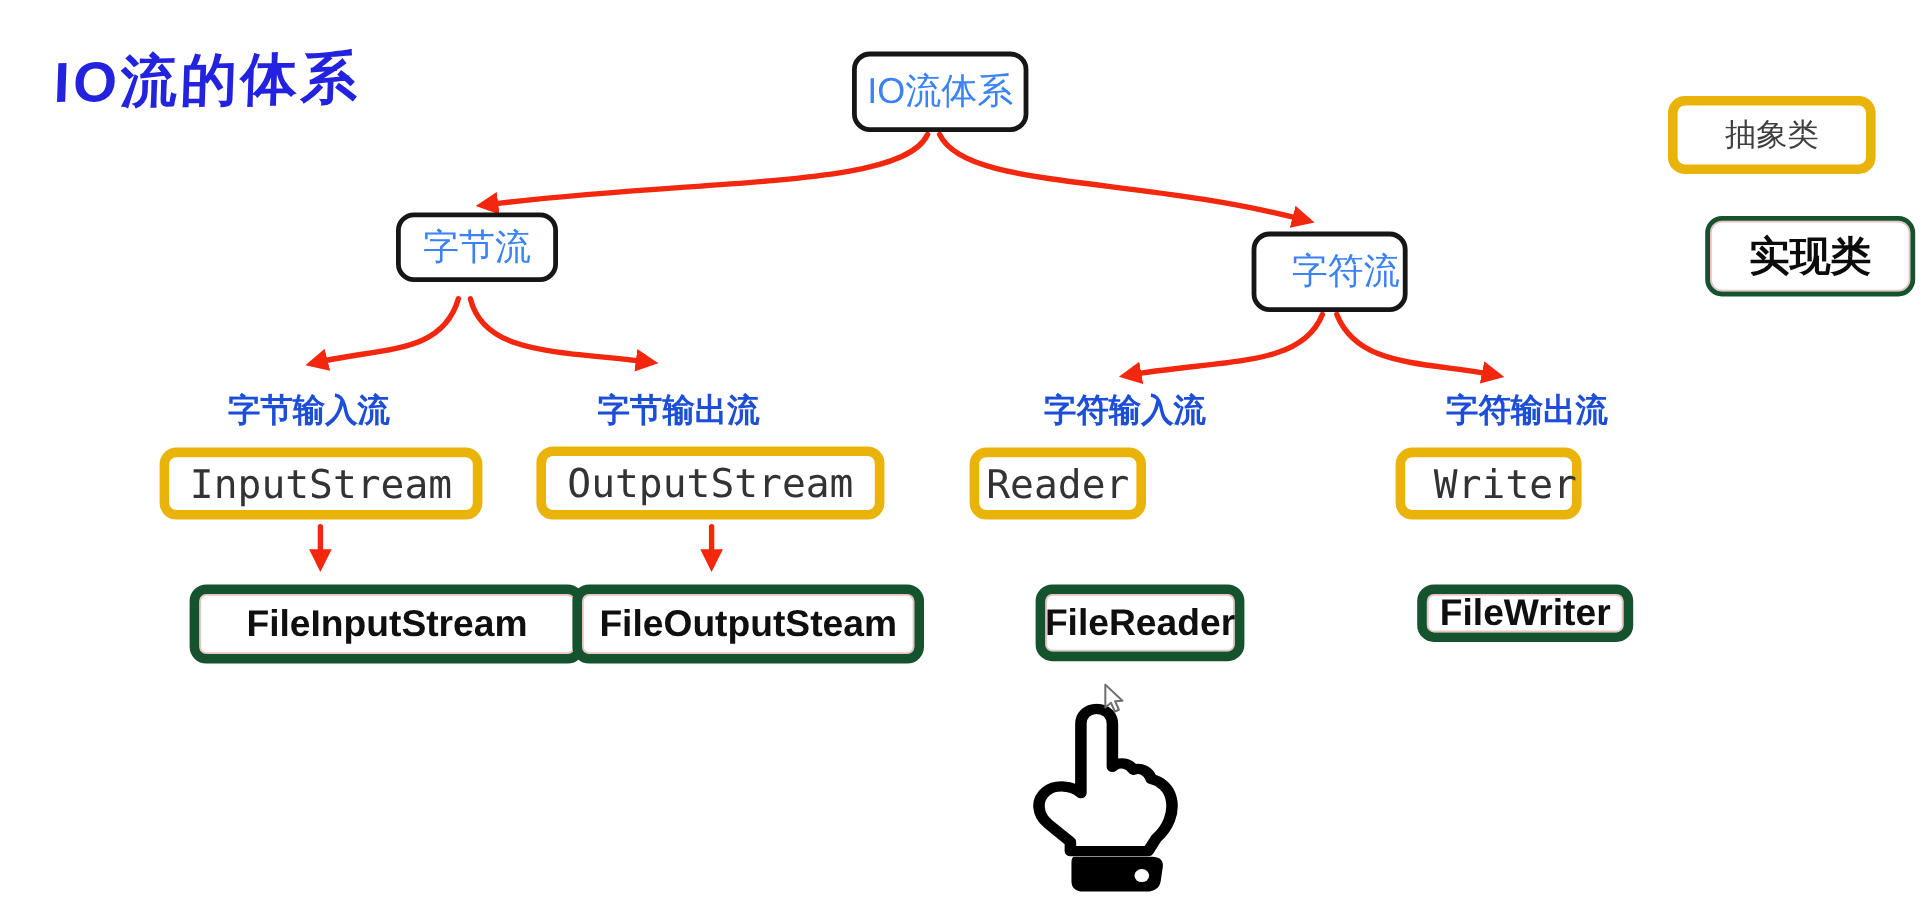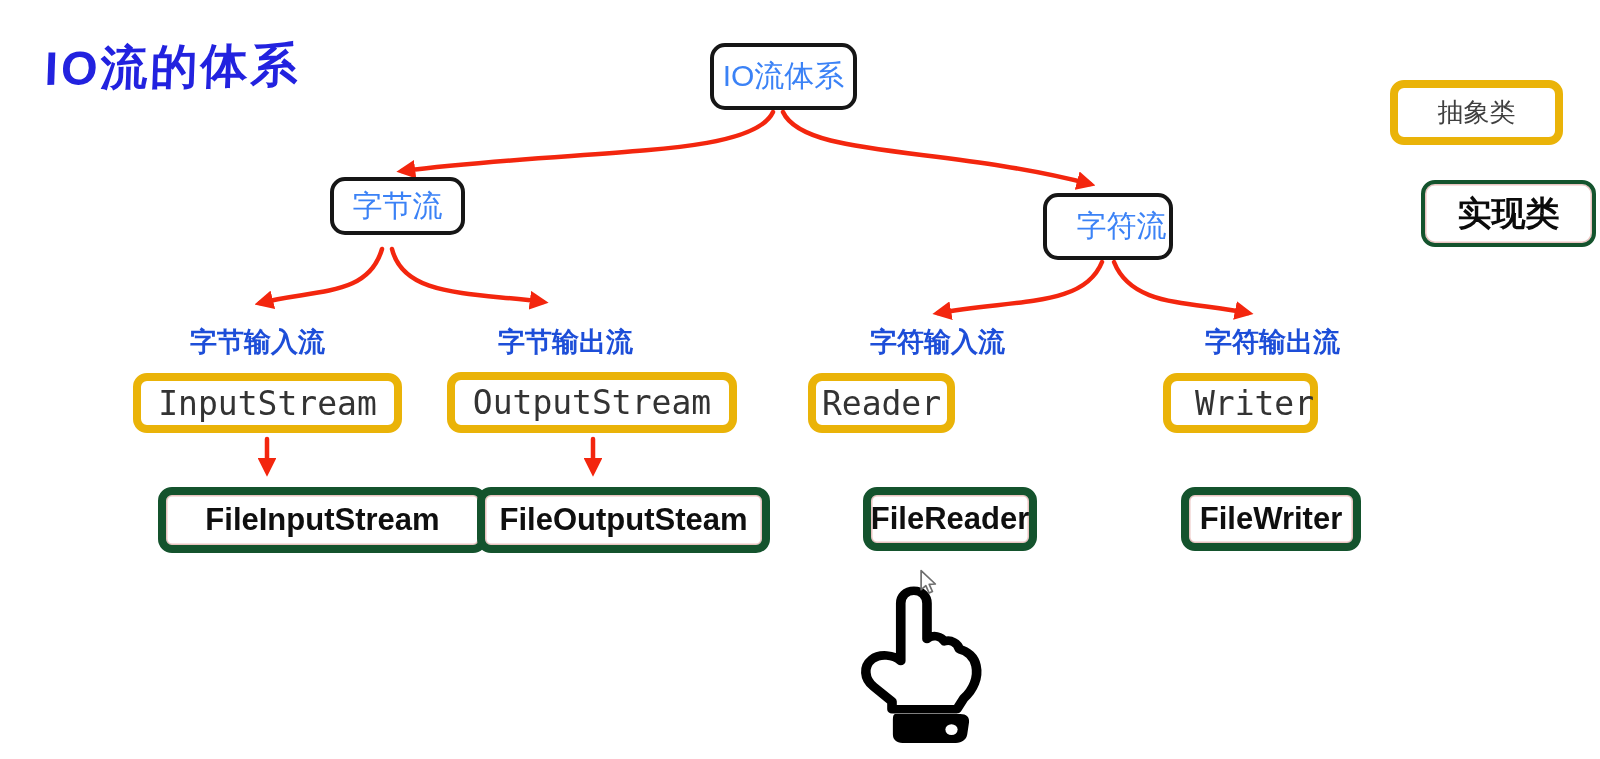--- a/index.html
+++ b/index.html
@@ -60,21 +60,21 @@
 <div class="abs caption" style="left:1140px;top:324px;width:200px;">字符输出流</div>
 
 <div class="abs node node-blue" style="left:133px;top:373px;width:269px;height:60px;">InputStream</div>
 <div class="abs node node-blue" style="left:447px;top:372px;width:290px;height:61px;">OutputStream</div>
 <div class="abs node node-blue" style="left:808px;top:373px;width:147px;height:60px;">Reader</div>
 <div class="abs node node-blue" style="left:1163px;top:373px;width:155px;height:60px;padding-left:28px;">Writer</div>
 
 <div class="abs node node-red" style="left:127px;top:487px;width:329px;height:66px;">FileInputStream</div>
 <div class="abs node node-red" style="left:446px;top:487px;width:293px;height:66px;">FileOutputSteam</div>
 <div class="abs node node-red" style="left:832px;top:487px;width:174px;height:64px;">FileReader</div>
-<div class="abs node node-red" style="left:1150px;top:487px;width:180px;height:64px;">FileWriter</div>
+<div class="abs node node-red" style="left:1150px;top:487px;width:180px;height:48px;">FileWriter</div>
 
 <div class="abs node node-blue legend-abstract" style="left:1390px;top:80px;width:173px;height:65px;">抽象类</div>
 <div class="abs node node-red legend-impl" style="left:1390px;top:180px;width:175px;height:67px;">实现类</div>
 
 <svg class="abs" style="left:850px;top:586px;" width="140" height="160" viewBox="0 0 160 205" preserveAspectRatio="none">
   <path d="M73,6 C64,6 58,13 58,22 L58,96 C50,88 34,86 25,94 C15,103 16,119 27,129 L48,148 L48,158 L122,158 L130,144 C141,133 147,117 144,102 C142,91 134,83 125,81 C123,73 115,68 108,71 C104,64 95,62 89,67 L88,68 L88,22 C88,13 82,6 73,6 Z" fill="#ffffff" stroke="#000000" stroke-width="11" stroke-linejoin="round"></path>
   <path d="M52,164 L126,164 C133,164 137,168 136,175 L134,190 C133,197 128,201 121,201 L60,201 C53,201 49,197 49,190 L49,171 C49,166 50,164 52,164 Z" fill="#000000"></path>
   <circle cx="116" cy="184" r="7" fill="#ffffff"></circle>
 </svg>
 

